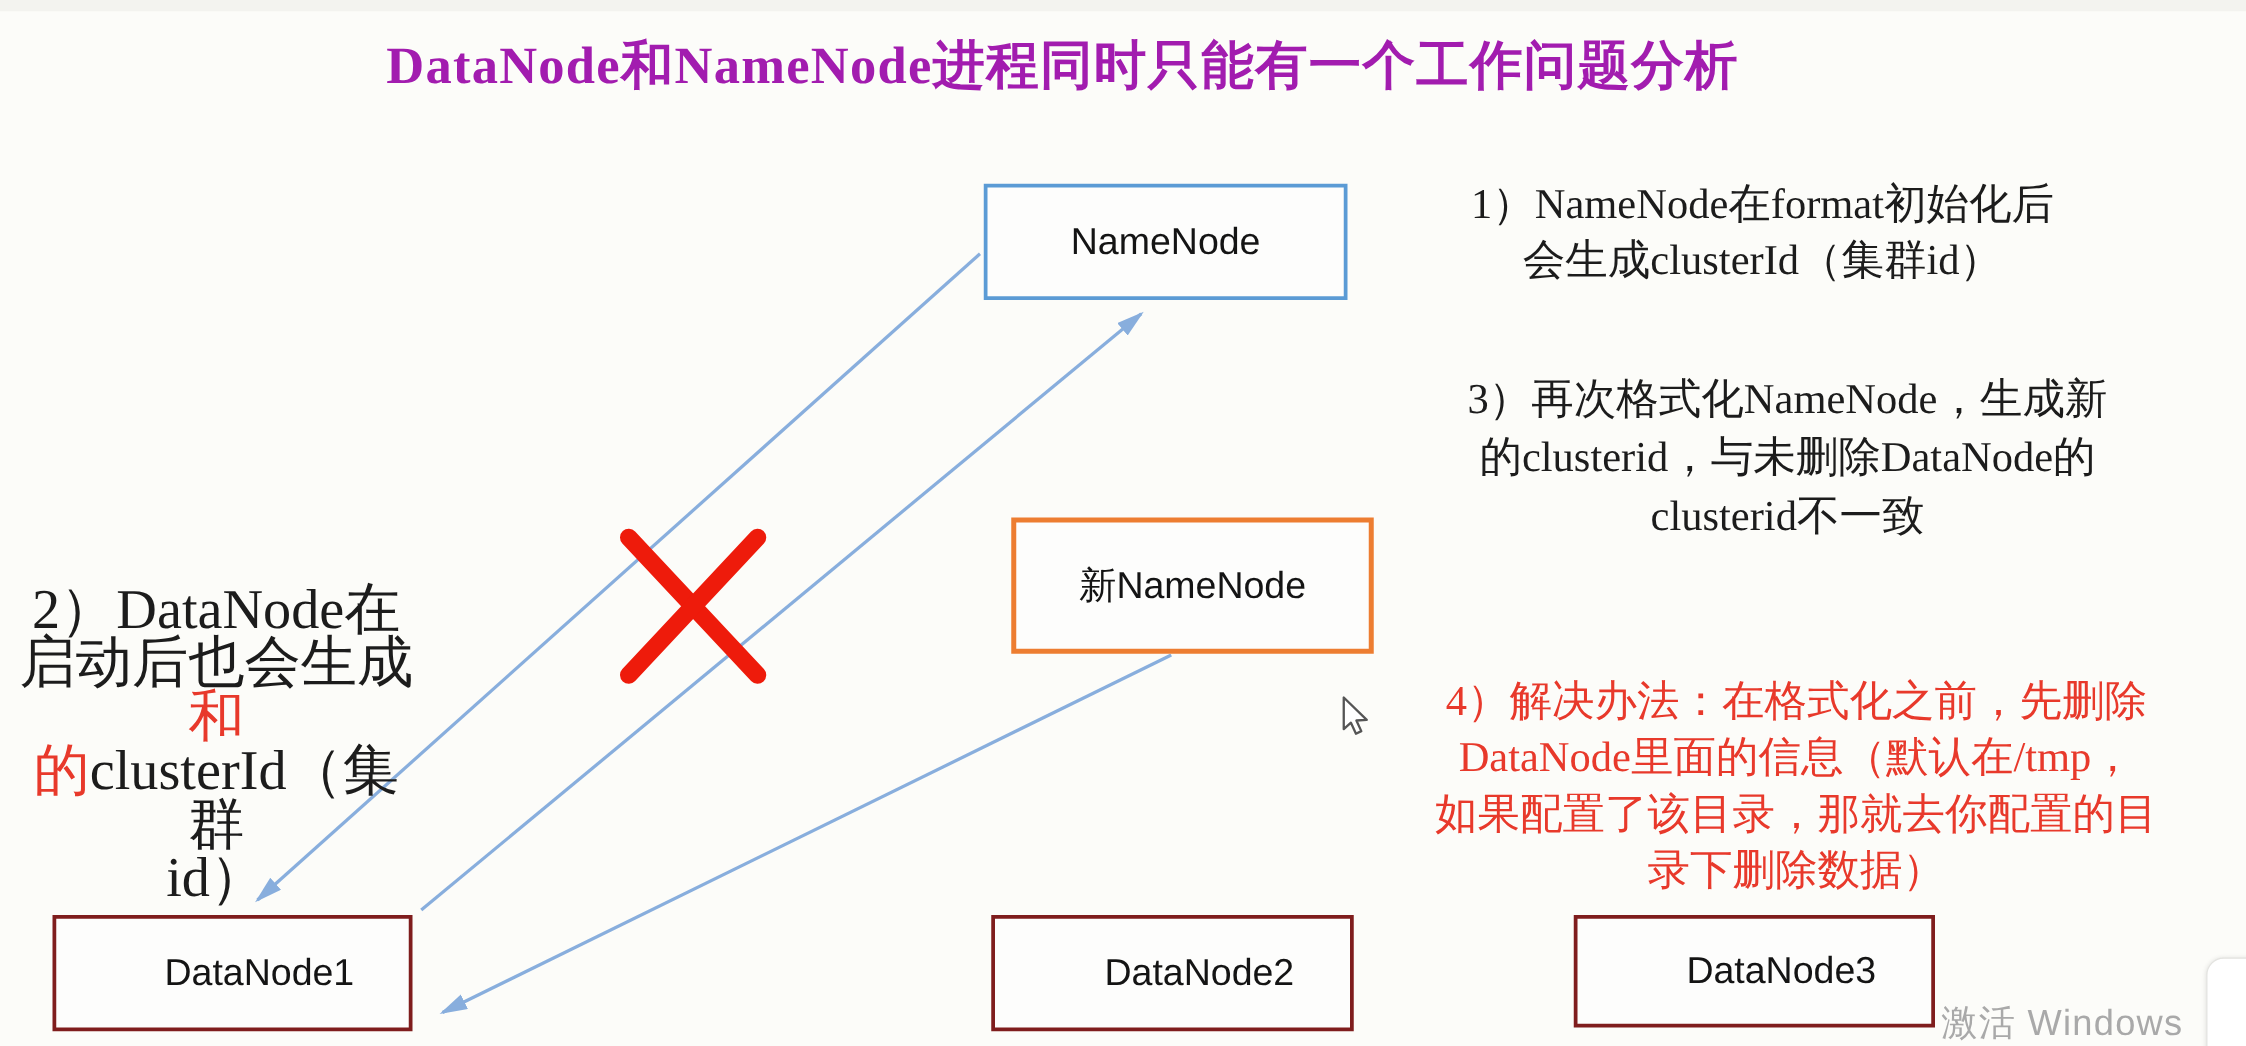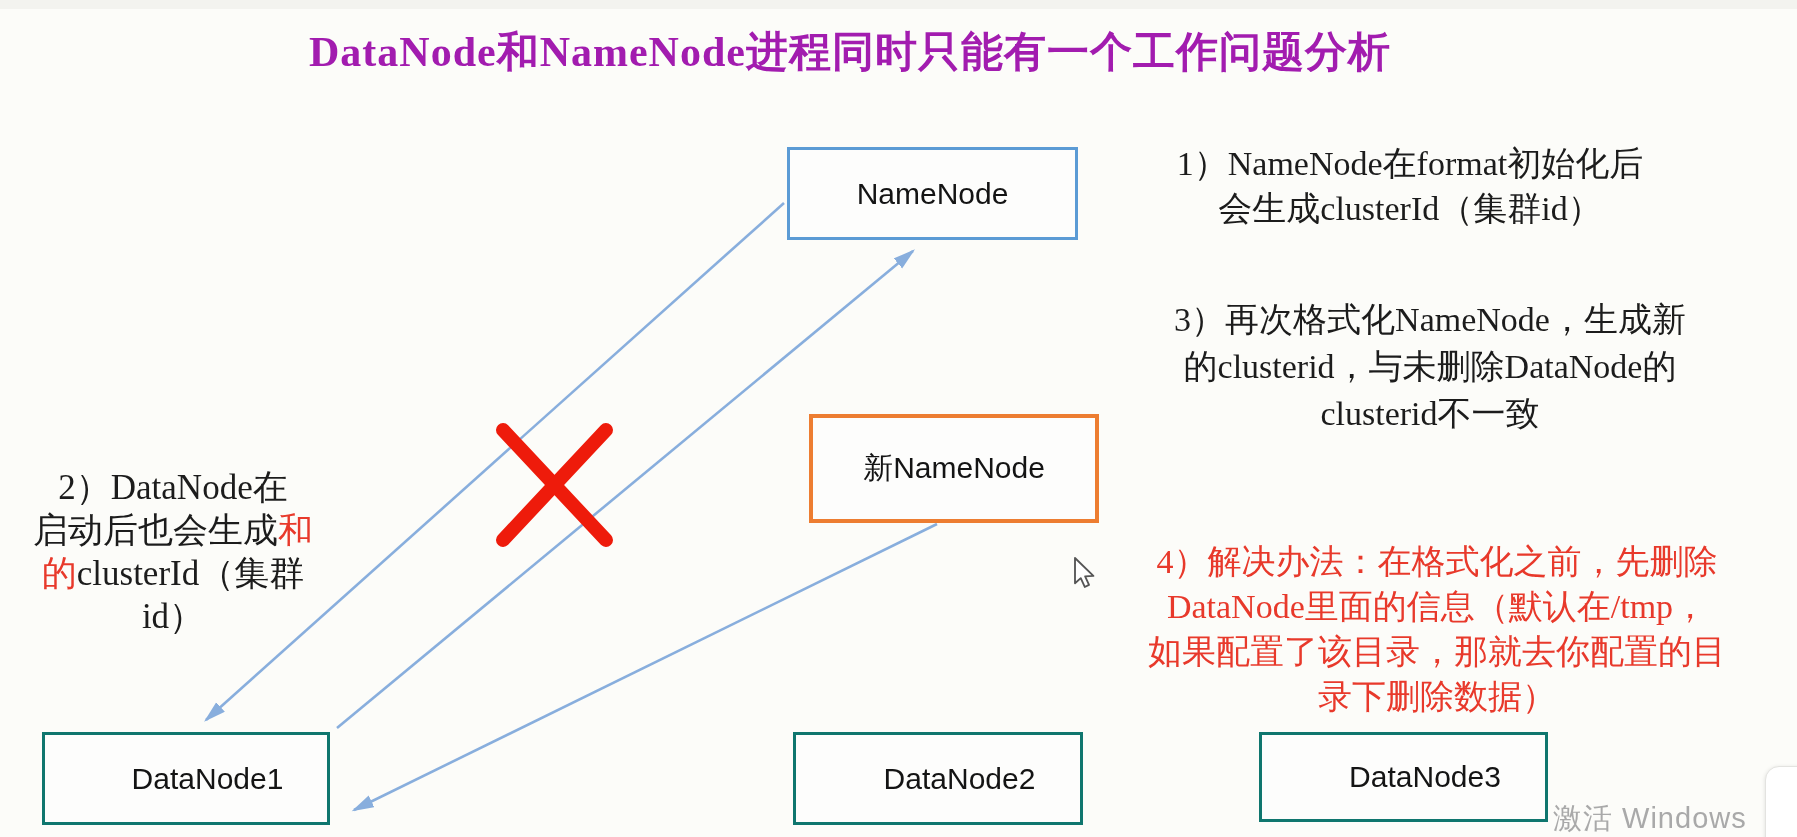--- a/index.html
+++ b/index.html
@@ -13,29 +13,29 @@
     font-family:"Liberation Serif",serif;font-size:42px;font-weight:bold;
     color:#a21caf;letter-spacing:1px;white-space:nowrap;
   }
   .overlay{position:absolute;left:0;top:0;width:1797px;height:837px;pointer-events:none;}
   .node{
     position:absolute;display:flex;align-items:center;justify-content:center;
     background:#fdfdfc;font-size:30px;color:#141414;box-sizing:border-box;
   }
   .node.blue{border:3px solid #5b9bd5;}
   .node.orange{border:4px solid #ed7d31;margin-left:16px;}
-  .node.green{border:3px solid #0f766e;padding-left:43px;}
+  .node.green{border:3px solid #7f1d1d;padding-left:43px;}
   .box-namenode{left:787px;top:147px;width:291px;height:93px;}
   .box-new-namenode{left:793px;top:414px;width:290px;height:109px;}
   .box-datanode1{left:42px;top:732px;width:288px;height:93px;}
   .box-datanode2{left:793px;top:732px;width:290px;height:93px;}
   .box-datanode3{left:1259px;top:732px;width:289px;height:90px;}
   .note{position:absolute;text-align:center;font-size:34px;line-height:45px;font-family:Liberation Serif, serif;}
   .note1{left:1090px;top:141px;width:640px;}
-  .note2{left:8px;top:466px;width:330px;font-size:35px;line-height:43px;}
+  .note2{left:8px;top:466px;width:330px;font-size:45px;line-height:43px;}
   .note3{left:1080px;top:296px;width:700px;line-height:47px;}
   .note4{left:1077px;top:539px;width:720px;line-height:45px;color:#e8392b;}
   .red{color:#e8392b;}
   .watermark{
     position:absolute;left:1553px;top:799px;font-size:29px;color:#a9a9a9;
     letter-spacing:1px;white-space:nowrap;
   }
   .bubble{
     position:absolute;right:-16px;top:766px;width:46px;height:92px;
     background:#ffffff;border:1px solid #e3e3e0;border-radius:14px;

